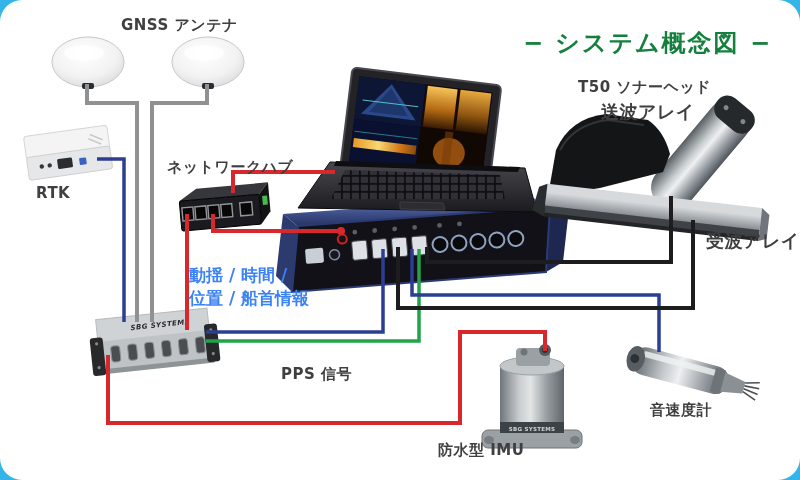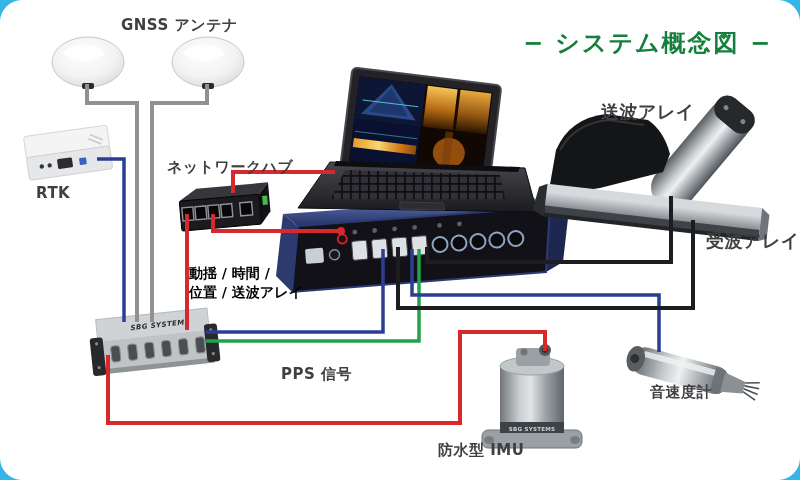--- a/index.html
+++ b/index.html
@@ -20,21 +20,21 @@
     position:absolute; z-index:8; color:#3f3f41; font-weight:600;
     font-size:15px; white-space:nowrap; letter-spacing:0.5px;
   }
   .lbl.small { font-size:18px; }
   .title {
     position:absolute; z-index:8; left:520px; top:27px; width:255px;
     text-align:center; font-size:24px; font-weight:700; color:#15803d;
     letter-spacing:2px; white-space:nowrap;
   }
   .motion { position:absolute; z-index:8; left:189px; top:264px;
-    font-size:14px; line-height:1.35; color:#000000; font-weight:600; }
+    font-size:17px; line-height:1.35; color:#3b82f6; font-weight:600; }
 </style>
 </head>
 <body>
 
 <div class="stage">
   <div class="canvas">
 
     <svg id="device-layer" class="layer" viewBox="0 0 800 480">
       <defs>
         <radialGradient id="domeGrad" cx="45%" cy="35%" r="75%">
@@ -263,21 +263,22 @@
         <polyline points="398,247 398,308 693,308 693,220" fill="none" stroke="#1d1d1f" stroke-width="4" stroke-linejoin="miter"></polyline>
         <polyline points="108,355 108,423 460,423 460,332 545,332 545,351" fill="none" stroke="#d7282d" stroke-width="4" stroke-linejoin="miter"></polyline>
       </svg>
 
     <div class="title">− システム概念図 −</div>
     <div class="lbl" style="left:121px; top:16px;">GNSS アンテナ</div>
     <div class="lbl" style="left:36px; top:184px;">RTK</div>
     <div class="lbl" style="left:167px; top:158px;">ネットワークハブ</div>
     <div class="motion">
       <div>動揺 / 時間 /</div>
-      <div>位置 / 送波アレイ</div>
+      <div>位置 / 船首情報</div>
     </div>
     <div class="lbl" style="left:281px; top:345px;margin-top:20px;">PPS 信号</div>
+    <div class="lbl" style="left:578px; top:78px; width:120px; text-align:center;">T50 ソナーヘッド</div>
     <div class="lbl small" style="left:601px; top:100px; width:80px; text-align:center;">送波アレイ</div>
     <div class="lbl small" style="left:706px; top:229px; width:80px; text-align:center;">受波アレイ</div>
-    <div class="lbl" style="left:650px; top:383px;">音速度計</div>
+    <div class="lbl" style="left:650px; top:401px;">音速度計</div>
     <div class="lbl" style="left:438px; top:433px;margin-top:8px;">防水型 IMU</div>
   </div>
 </div>
 
 </body></html>

